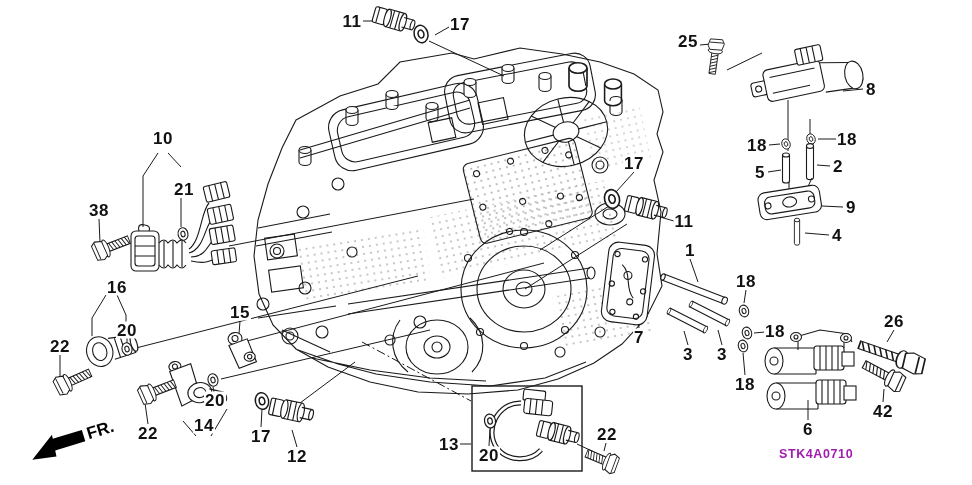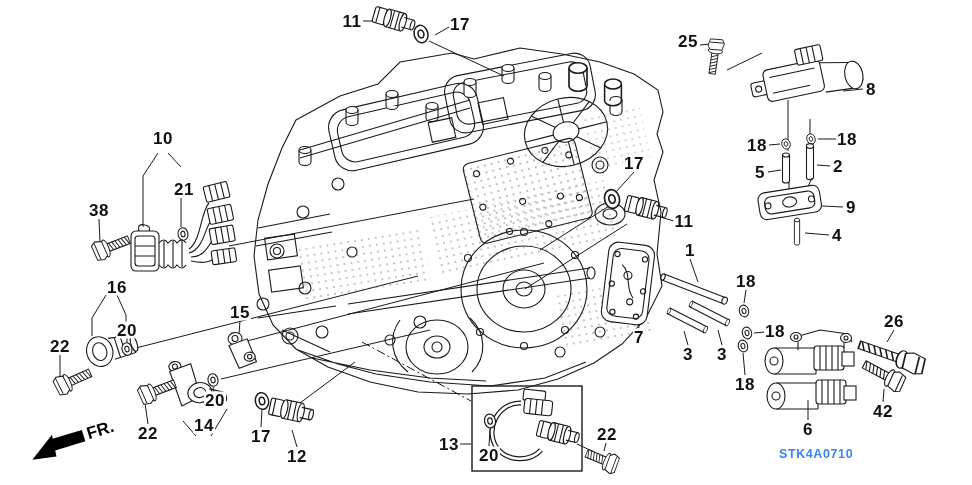--- a/index.html
+++ b/index.html
@@ -3,21 +3,21 @@
 <meta charset="utf-8">
 <style>
   html,body{margin:0;padding:0;background:#fff;}
   .stage{position:relative;width:972px;height:485px;background:#ffffff;overflow:hidden;
          font-family:"Liberation Sans", sans-serif;}
   .stage svg{position:absolute;left:0;top:0;}
   #callouts{position:absolute;left:0;top:0;width:972px;height:377px;pointer-events:none;}
   .callout{position:absolute;transform:translate(-50%,-50%);font-weight:700;font-size:17px;
            color:#111;letter-spacing:.5px;background:#fff;padding:0 1px;line-height:1;}
   .part-code{position:absolute;left:779px;top:447px;font-weight:700;font-size:12.5px;
-             letter-spacing:.6px;color:#3b82f6;}
+             letter-spacing:.6px;color:#a21caf;}
   line.guide{stroke:#1a1a1a;stroke-width:1;}
   line.dashdot{stroke-dasharray:9 3 2 3;}
 </style>
 </head>
 <body>
 
 <div class="stage">
 <svg id="diagram-svg" width="972" height="485" viewBox="0 0 972 485" xmlns="http://www.w3.org/2000/svg">
   <defs>
     <pattern id="dots" width="7" height="7" patternUnits="userSpaceOnUse">

